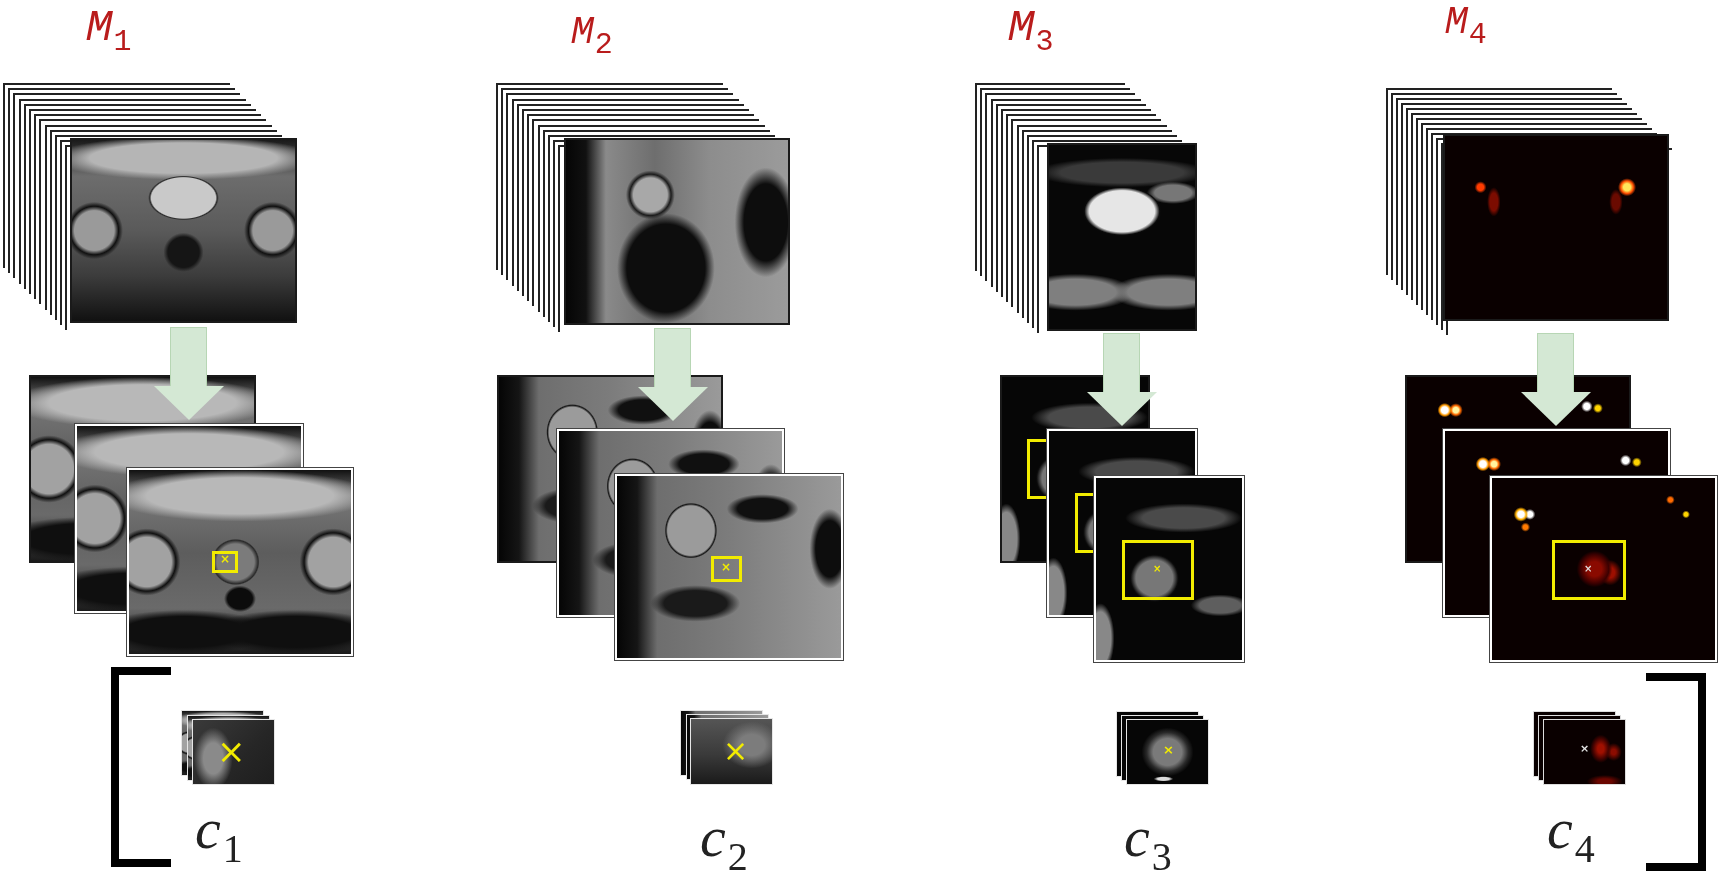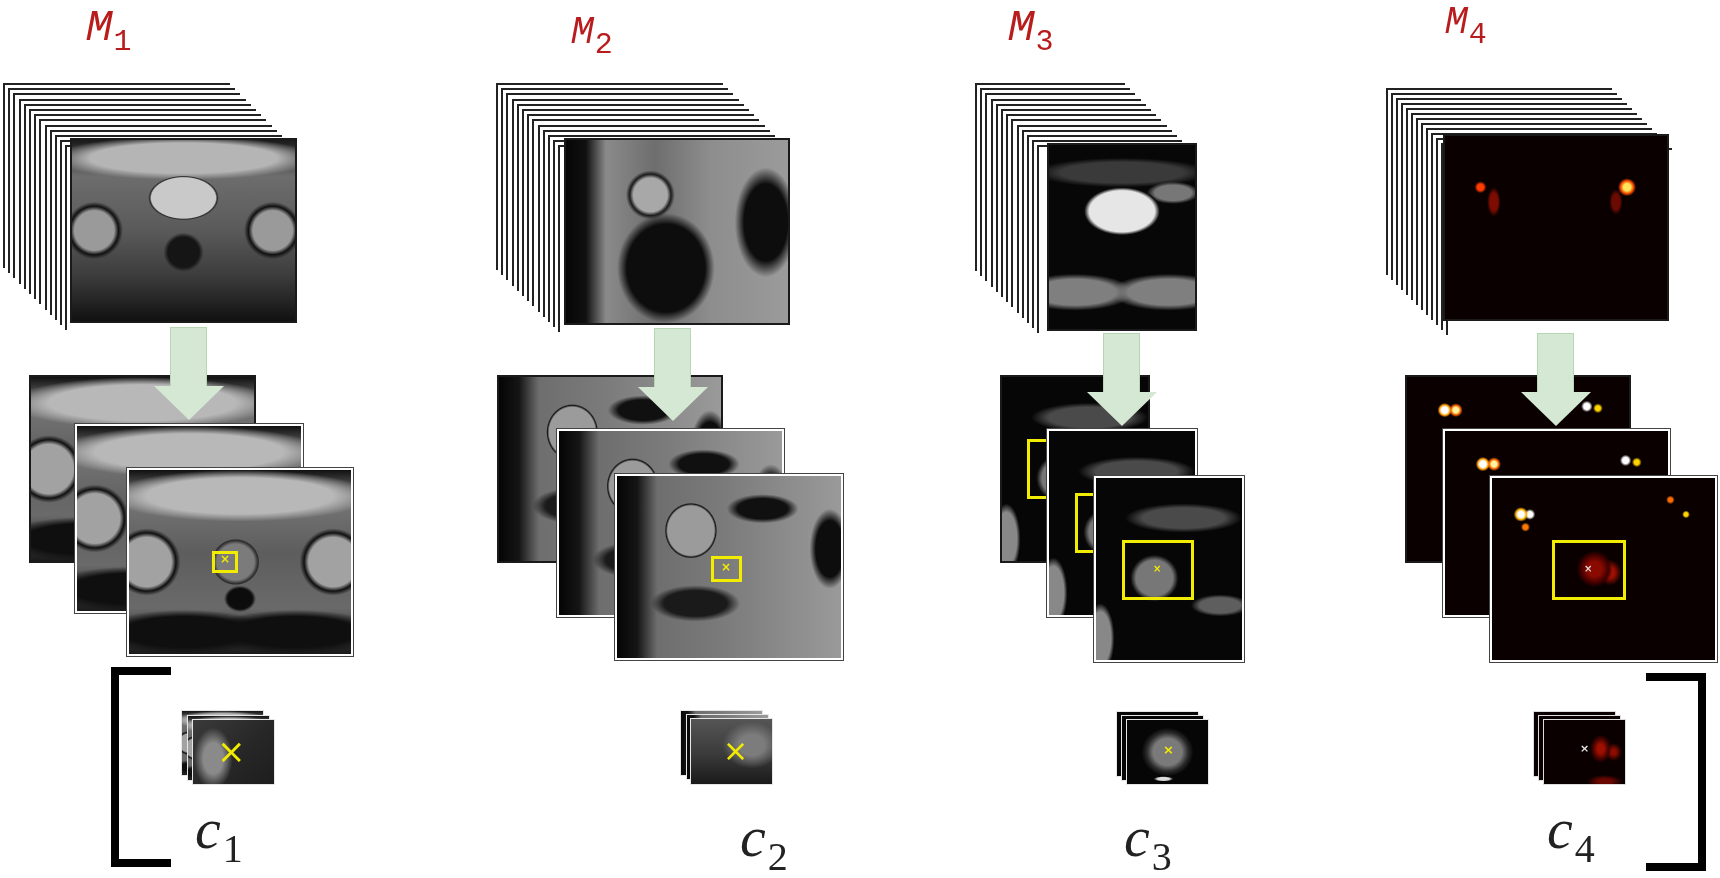--- a/index.html
+++ b/index.html
@@ -264,21 +264,21 @@
 </div>
 <div class="clabel" style="left:195px; top:800px;">
   <span>c</span><span class="sub">1</span>
 </div>
 
 <div class="crop t2sag2" style="left:680px; top:710px; width:83px; height:66px;"></div>
 <div class="crop t2sag2" style="left:686px; top:714px; width:83px; height:66px;"></div>
 <div class="crop" style="left:690px; top:718px; width:83px; height:67px; background: radial-gradient(ellipse 40% 40% at 75% 40%, #7c7c7c 0 40%, transparent 90%), linear-gradient(180deg,#555 0%,#3a3a3a 55%,#1a1a1a 100%);">
   <div class="cross" style="left:32px; top:17px; font-size:30px; font-weight:normal;">×</div>
 </div>
-<div class="clabel" style="left:700px; top:808px;margin-left:40px;">
+<div class="clabel" style="left:700px; top:808px;">
   <span>c</span><span class="sub">2</span>
 </div>
 
 <div class="crop" style="left:1116px; top:711px; width:83px; height:66px; background:#060606;"></div>
 <div class="crop" style="left:1121px; top:715px; width:83px; height:66px; background:#060606;"></div>
 <div class="crop" style="left:1126px; top:719px; width:83px; height:66px; background: radial-gradient(ellipse 32% 38% at 50% 50%, #7a7a7a 0 55%, #2a2a2a 80%, transparent 100%), radial-gradient(ellipse 12% 4% at 45% 92%, #ddd 0 60%, transparent 100%), #060606;">
   <div class="cross" style="left:36px; top:23px; font-size:13px;">×</div>
 </div>
 <div class="clabel" style="left:1124px; top:808px;">
   <span>c</span><span class="sub">3</span>

